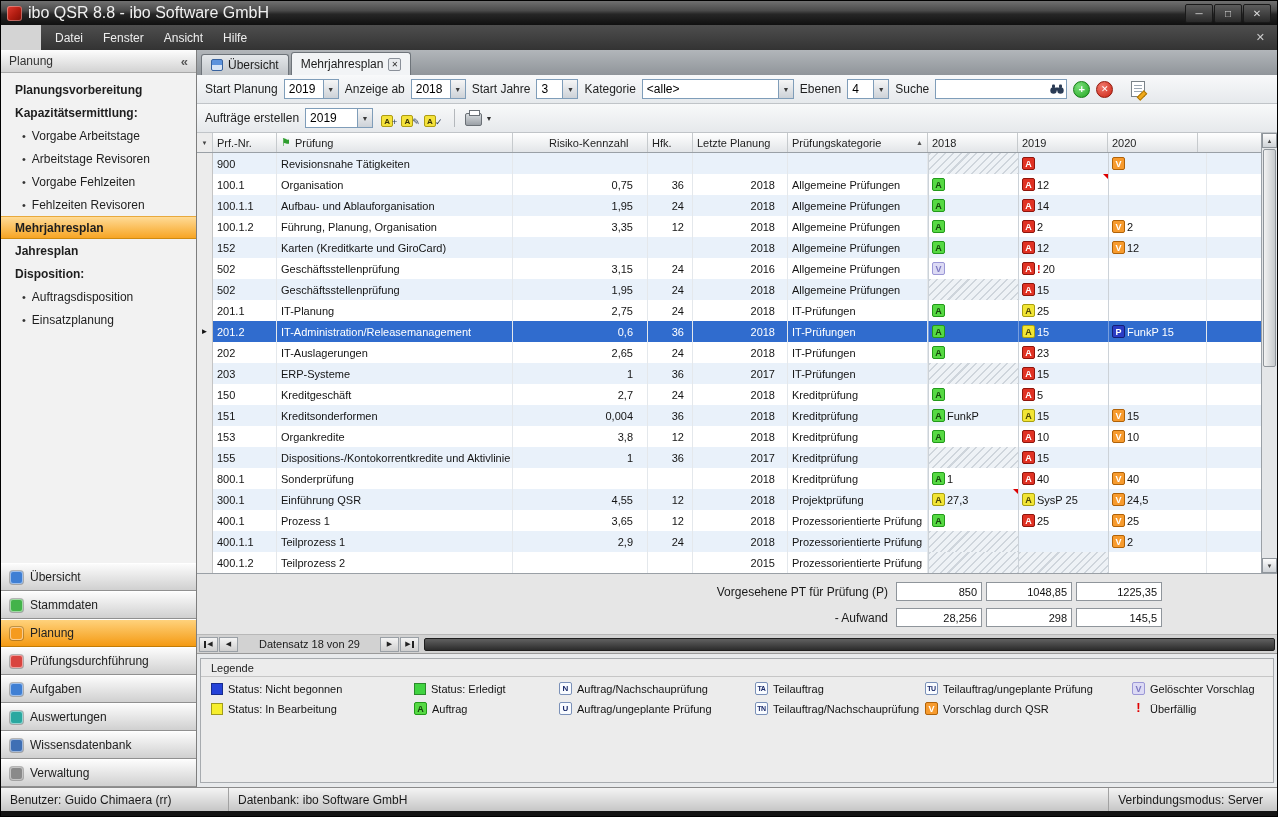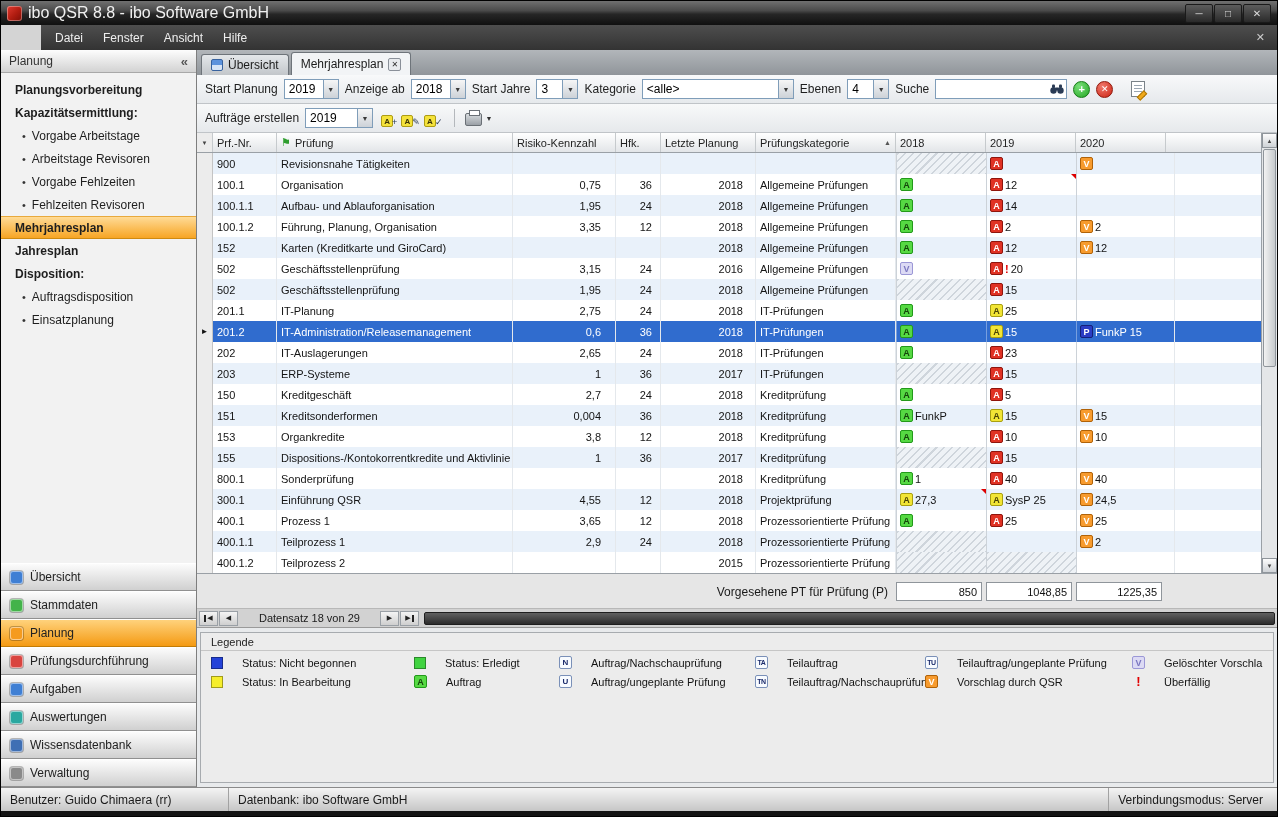--- a/index.html
+++ b/index.html
@@ -69,21 +69,21 @@
 .gridwrap{height:441px;flex:none;display:flex;background:#fff;border-bottom:1px solid #9aa0a6;}
 .gridcol{flex:1;display:flex;flex-direction:column;min-width:0;}
 .thead{height:20px;flex:none;display:flex;background:linear-gradient(#ffffff,#e2e5e8);border-bottom:1px solid #9aa0a6;}
 .hc{display:flex;align-items:center;padding:0 4px;font-size:11px;color:#1e1e1e;border-right:1px solid #c6cacd;white-space:nowrap;overflow:hidden;flex:none;}
 .gut-arrow{font-size:6px;color:#444;margin:auto;}
 .flag{color:#2f9e2f;margin-right:4px;font-size:11px;}
 .sort{margin-left:auto;font-size:7px;color:#555;}
 .c-gut{width:16px;padding:0;background:#ececec;}
 .c-nr{width:64px;}
 .c-pr{width:236px;}
-.c-ri{width:103px;}
+.c-ri{width:103px;margin-left:32px;}
 .c-hf{width:45px;}
 .c-lp{width:95px;}
 .c-ka{width:140px;}
 .c-y{width:90px;}
 .c-fill{flex:1 1 auto;border-right:none;}
 .tbody{flex:1;background:#fff;}
 .trow{height:21px;display:flex;font-size:11px;color:#141414;}
 .trow.alt{background:#e9f1fa;}
 .trow.sel{background:#306cce;color:#fff;}
 .cell{display:flex;align-items:center;padding:0 4px;border-right:1px solid #e4e8ec;white-space:nowrap;overflow:hidden;flex:none;}
@@ -118,21 +118,21 @@
 
 .navigator{height:19px;flex:none;background:#d2d2d2;border-bottom:1px solid #9a9a9a;display:flex;align-items:center;padding:0 2px;}
 .navbtn{min-width:19px;height:15px;display:inline-flex;align-items:center;justify-content:center;gap:1px;font-size:7px;color:#222;background:linear-gradient(#f4f4f4,#cfcfcf);border:1px solid #9aa0a6;margin-right:1px;}
 .nb-bar{width:2px;height:7px;background:#222;display:inline-block;}
 .nav-text{font-size:11px;color:#1a1a1a;padding:0 20px;}
 .hscroll{flex:1;height:13px;margin-left:4px;background:linear-gradient(#606060,#2c2c2c);border:1px solid #1e1e1e;border-radius:2px;}
 
 .legend{flex:1;margin:4px 3px;background:#ececec;border:1px solid #a7abaf;min-height:0;overflow:hidden;}
 .legend-title{font-size:11px;color:#222;padding:3px 10px 2px;border-bottom:1px solid #c6c6c6;}
 .legend-grid{display:grid;grid-template-columns:203px 145px 196px 170px 207px 1fr;padding:5px 10px;row-gap:5px;}
-.lg-item{display:flex;align-items:center;gap:19px;font-size:11px;color:#141414;white-space:nowrap;overflow:hidden;}
+.lg-item{display:flex;align-items:flex-end;gap:5px;font-size:11px;color:#141414;white-space:nowrap;overflow:hidden;}
 .lg-sq{width:12px;height:12px;flex:none;box-shadow:inset 0 0 0 1px rgba(0,0,0,.35);}
 .lg-outline{width:13px;height:13px;flex:none;background:#f8fbff;border:1px solid #7a90b8;color:#1a2a6a;font-weight:bold;font-size:8px;display:flex;align-items:center;justify-content:center;border-radius:2px;}
 .lg-outline.two{font-size:7px;letter-spacing:-0.5px;}
 .lg-ex{width:13px;text-align:center;color:#e00000;font-weight:bold;font-size:13px;flex:none;}
 
 .statusbar{height:24px;flex:none;background:linear-gradient(#f4f4f4,#c6c6c6);border-top:1px solid #8a8a8a;display:flex;align-items:center;font-size:12px;color:#1a1a1a;}
 .sbsec{height:100%;display:flex;align-items:center;padding:0 9px;}
 .s1{width:228px;flex:none;border-right:1px solid #a2a2a2;}
 .s2{flex:1;border-right:1px solid #a2a2a2;}
 .s3{flex:none;padding-right:14px;}
@@ -747,20 +747,26 @@
         </div>
       </div>
 
       <div class="summary" id="summary">
           <div class="srow">
             <div class="slabel">Vorgesehene PT für Prüfung (P)</div>
             <div class="sbox">850</div>
             <div class="sbox">1048,85</div>
             <div class="sbox">1225,35</div>
           </div>
+          <div class="srow">
+            <div class="slabel">- Aufwand</div>
+            <div class="sbox">28,256</div>
+            <div class="sbox">298</div>
+            <div class="sbox">145,5</div>
+          </div>
         </div>
 
       <div class="navigator">
         <span class="navbtn">
             <span class="nb-bar"></span>
             <span>◀</span>
           </span>
         <span class="navbtn">◀</span>
         <span class="nav-text">Datensatz 18 von 29</span>
         <span class="navbtn">▶</span>

